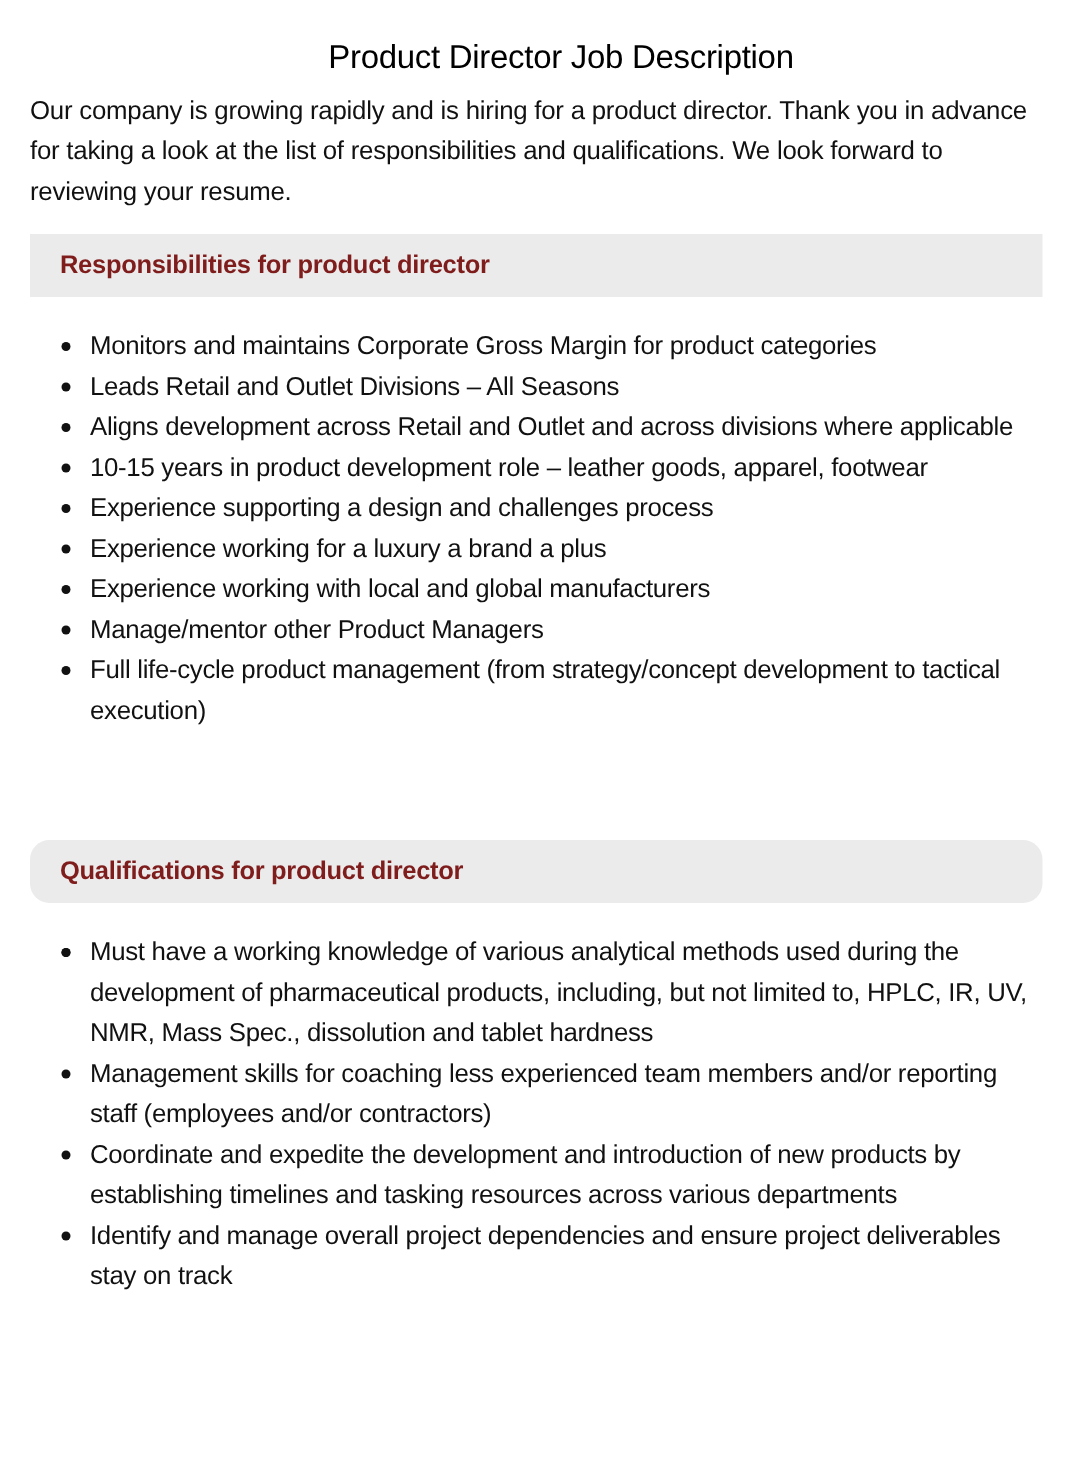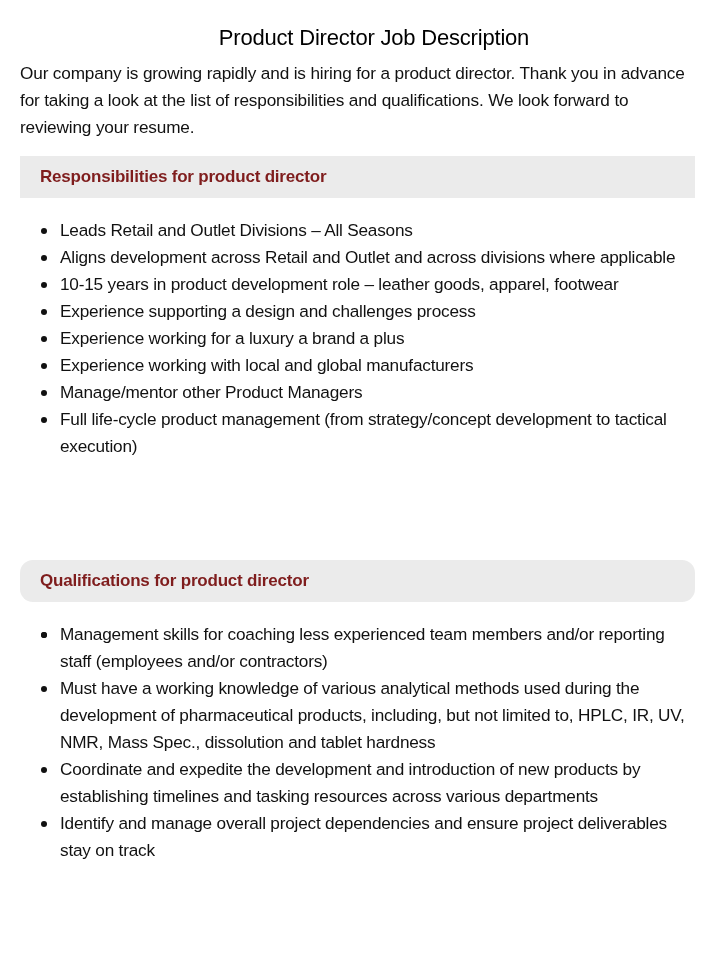--- a/index.html
+++ b/index.html
@@ -85,33 +85,34 @@
 
 <h1 class="page-title">Product Director Job Description</h1>
 
 <p class="intro">Our company is growing rapidly and is hiring for a product director. Thank you in advance for taking a look at the list of responsibilities and qualifications. We look forward to reviewing your resume.</p>
 
 <div class="section-header" style="top:156px;">
   <span>Responsibilities for product director</span>
 </div>
 
 <ul class="bullet-list" style="top:217px;">
+  <li><span class="dot"></span><span>Monitors and maintains Corporate Gross Margin for product categories</span></li>
   <li><span class="dot"></span><span>Leads Retail and Outlet Divisions – All Seasons</span></li>
   <li><span class="dot"></span><span>Aligns development across Retail and Outlet and across divisions where applicable</span></li>
   <li><span class="dot"></span><span>10-15 years in product development role – leather goods, apparel, footwear</span></li>
   <li><span class="dot"></span><span>Experience supporting a design and challenges process</span></li>
   <li><span class="dot"></span><span>Experience working for a luxury a brand a plus</span></li>
   <li><span class="dot"></span><span>Experience working with local and global manufacturers</span></li>
   <li><span class="dot"></span><span>Manage/mentor other Product Managers</span></li>
   <li><span class="dot"></span><span>Full life-cycle product management (from strategy/concept development to tactical execution)</span></li>
 </ul>
 
 <div class="section-header" style="top:560px;border-radius:13px;">
   <span>Qualifications for product director</span>
 </div>
 
 <ul class="bullet-list" style="top:621px;">
   <li><span class="dot"></span></li>
+  <li><span class="dot"></span><span>Must have a working knowledge of various analytical methods used during the development of pharmaceutical products, including, but not limited to, HPLC, IR, UV, NMR, Mass Spec., dissolution and tablet hardness</span></li>
   <li><span class="dot"></span><span>Management skills for coaching less experienced team members and/or reporting staff (employees and/or contractors)</span></li>
-  <li><span class="dot"></span><span>Must have a working knowledge of various analytical methods used during the development of pharmaceutical products, including, but not limited to, HPLC, IR, UV, NMR, Mass Spec., dissolution and tablet hardness</span></li>
   <li><span class="dot"></span><span>Coordinate and expedite the development and introduction of new products by establishing timelines and tasking resources across various departments</span></li>
   <li><span class="dot"></span><span>Identify and manage overall project dependencies and ensure project deliverables stay on track</span></li>
 </ul>
 
 </body></html>

